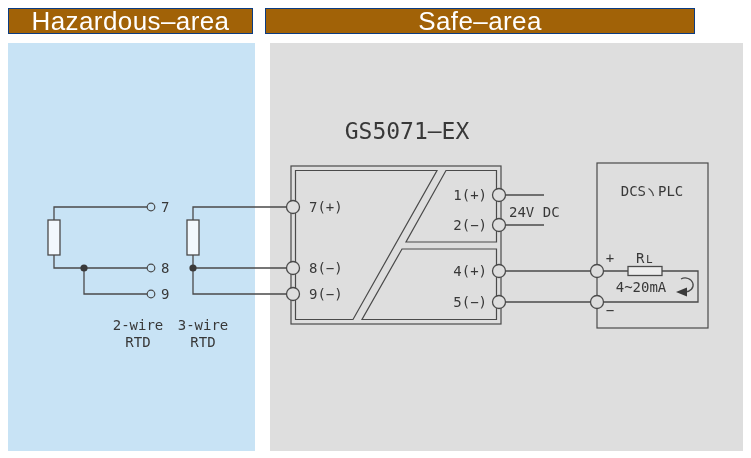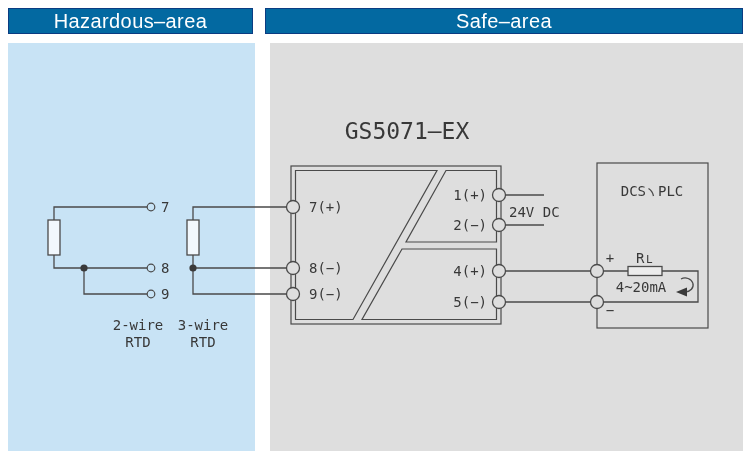--- a/index.html
+++ b/index.html
@@ -1,27 +1,27 @@
 <!DOCTYPE html>
 <html><head>
 <meta charset="utf-8">
 <style>
   html,body{margin:0;padding:0;background:#ffffff;}
   .canvas{
     position:relative;width:751px;height:458px;background:#ffffff;
     font-family:"Liberation Sans",sans-serif;overflow:hidden;
   }
   .hdr{
-    position:absolute;top:8px;height:26px;background:#0369a1;
+    position:absolute;top:8px;height:26px;background:#a16207;
     border:1px solid #0b3c82;box-sizing:border-box;
-    color:#ffffff;font-size:20px;letter-spacing:.4px;
+    color:#ffffff;font-size:26px;letter-spacing:.4px;
     display:flex;align-items:center;justify-content:center;
   }
   .hdr-hazard{left:8px;width:245px;}
-  .hdr-safe{left:265px;width:478px;}
+  .hdr-safe{left:265px;width:430px;}
   .panel{position:absolute;top:43px;height:408px;}
   .panel-hazard{left:8px;width:247px;background:#c8e3f5;}
   .panel-safe{left:270px;width:473px;background:#dedede;}
   svg.overlay{position:absolute;left:0;top:0;}
 
   .wire{stroke:#4a4a4a;stroke-width:1.3;fill:none;stroke-linecap:butt;}
   .outline{stroke:#4a4a4a;stroke-width:1.2;fill:none;}
   .term{fill:#dedede;stroke:#4a4a4a;stroke-width:1.3;}
   .term-open{fill:#c8e3f5;stroke:#4a4a4a;stroke-width:1.2;}
   .dot{fill:#3a3a3a;stroke:none;}

